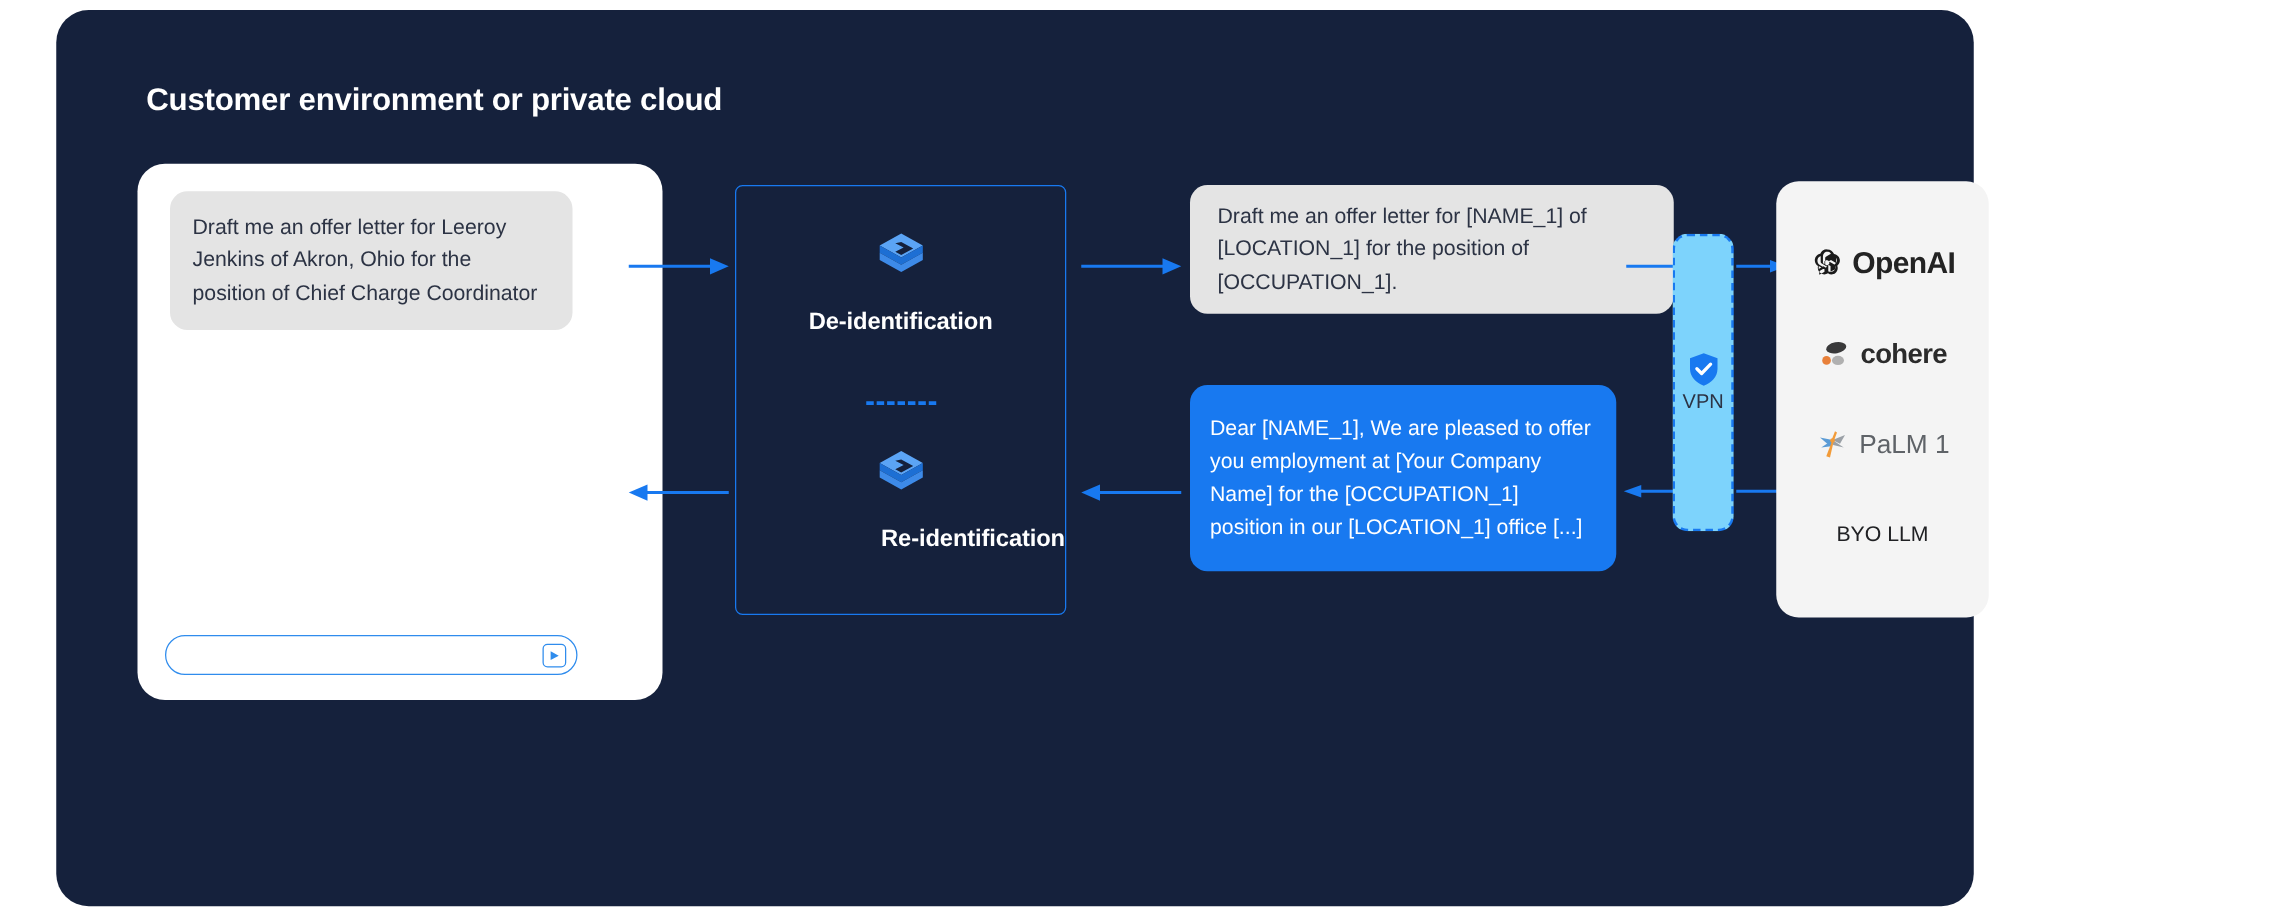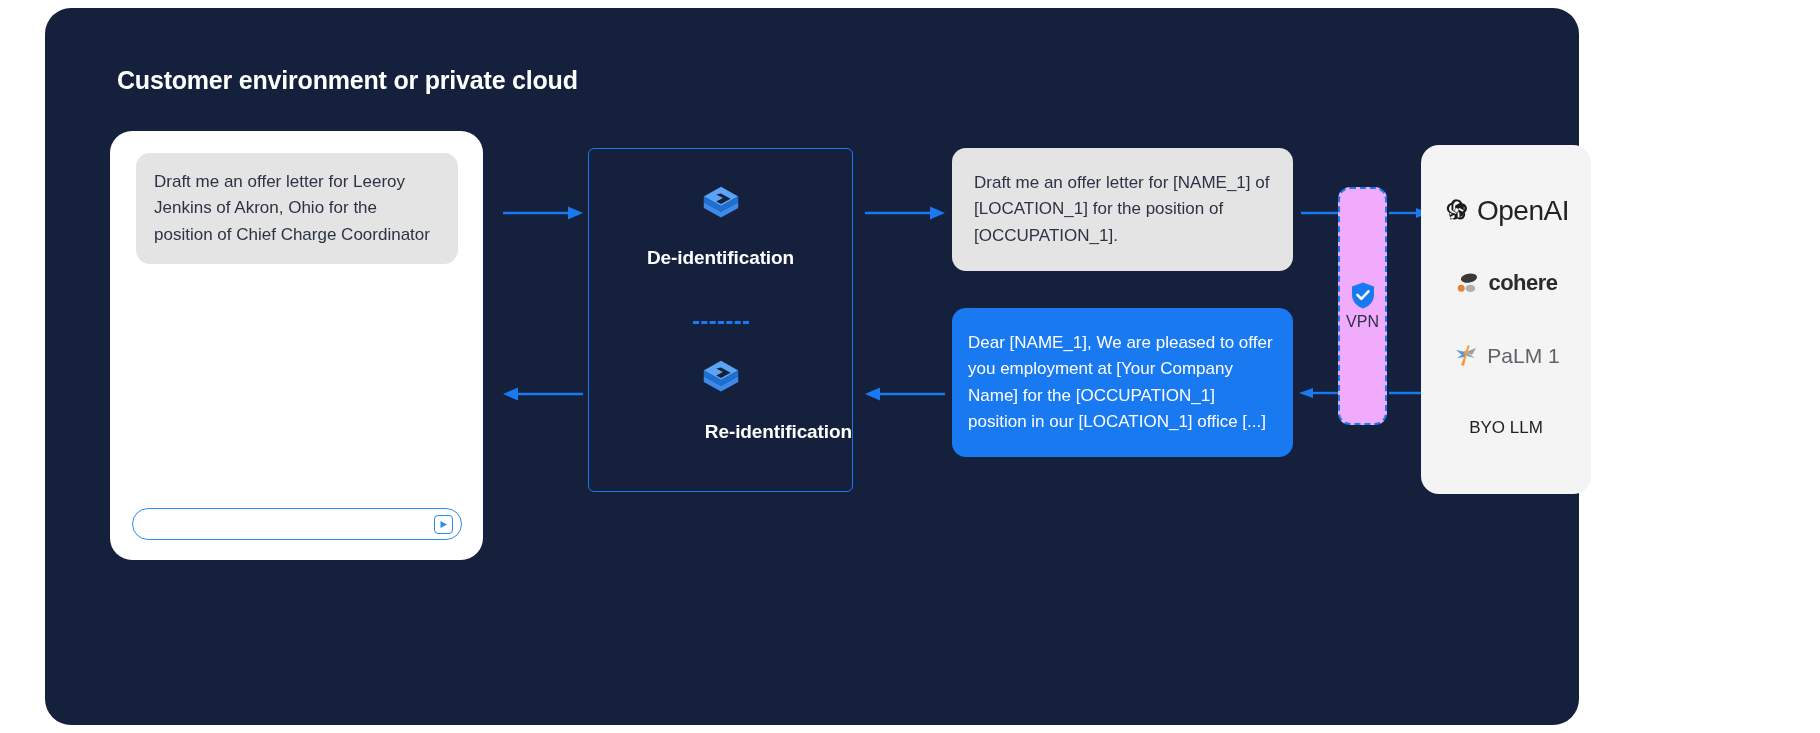--- a/index.html
+++ b/index.html
@@ -39,21 +39,21 @@
     font-weight: bold;
     color: #ffffff;
     letter-spacing: -0.2px;
   }
 
   
   .chat-card {
     position: absolute;
     left: 73px;
     top: 131px;
-    width: 373px;
+    width: 420px;
     height: 429px;
     background: #ffffff;
     border-radius: 22px;
   }
 
   .bubble {
     position: absolute;
     font-size: 17px;
     line-height: 1.55;
     white-space: pre-line;
@@ -163,40 +163,40 @@
     border-top: 3px dashed #1879f0;
   }
 
   .stack-icon { display: block; margin: 0 auto; }
 
   
   .deid-bubble-1 {
     position: absolute;
     left: 915px;
     top: 148px;
-    width: 341px;
-    padding: 22px 22px;
+    width: 387px;
+    padding: 12px 22px;
   }
 
   .deid-bubble-2 {
     position: absolute;
     left: 915px;
     top: 308px;
     width: 341px;
     padding: 22px 16px;
   }
 
   
   .vpn-box {
     position: absolute;
     left: 1301px;
     top: 187px;
     width: 49px;
     height: 238px;
-    background: #f0abfc;
+    background: #7dd3fc;
     border: 2px dashed #1879f0;
     border-radius: 12px;
     display: flex;
     flex-direction: column;
     align-items: center;
     justify-content: center;
   }
 
   .vpn-label {
     font-size: 16px;
@@ -227,21 +227,21 @@
     gap: 7px;
     width: 100%;
     height: 42px;
   }
 
   .llm-text {
     font-size: 18px;
     color: #232323;
   }
 
-  .llm-text.openai { font-weight: normal; font-size: 28px; letter-spacing: -0.5px; }
+  .llm-text.openai { font-weight: bold; font-size: 24px; letter-spacing: -0.5px; }
   .llm-text.cohere { font-weight: bold; font-size: 22px; color: #2b2b2b; letter-spacing: -0.5px; }
   .llm-text.palm   { font-size: 21px; color: #5f6368; }
   .llm-text.vertex { font-size: 17px; color: #5f6368; }
   .llm-text.plain  { font-size: 17px; color: #202124; }
 
   
   .arrow { position: absolute; }
   svg.arrow-svg { display: block; overflow: visible; }
 </style>
 </head>

